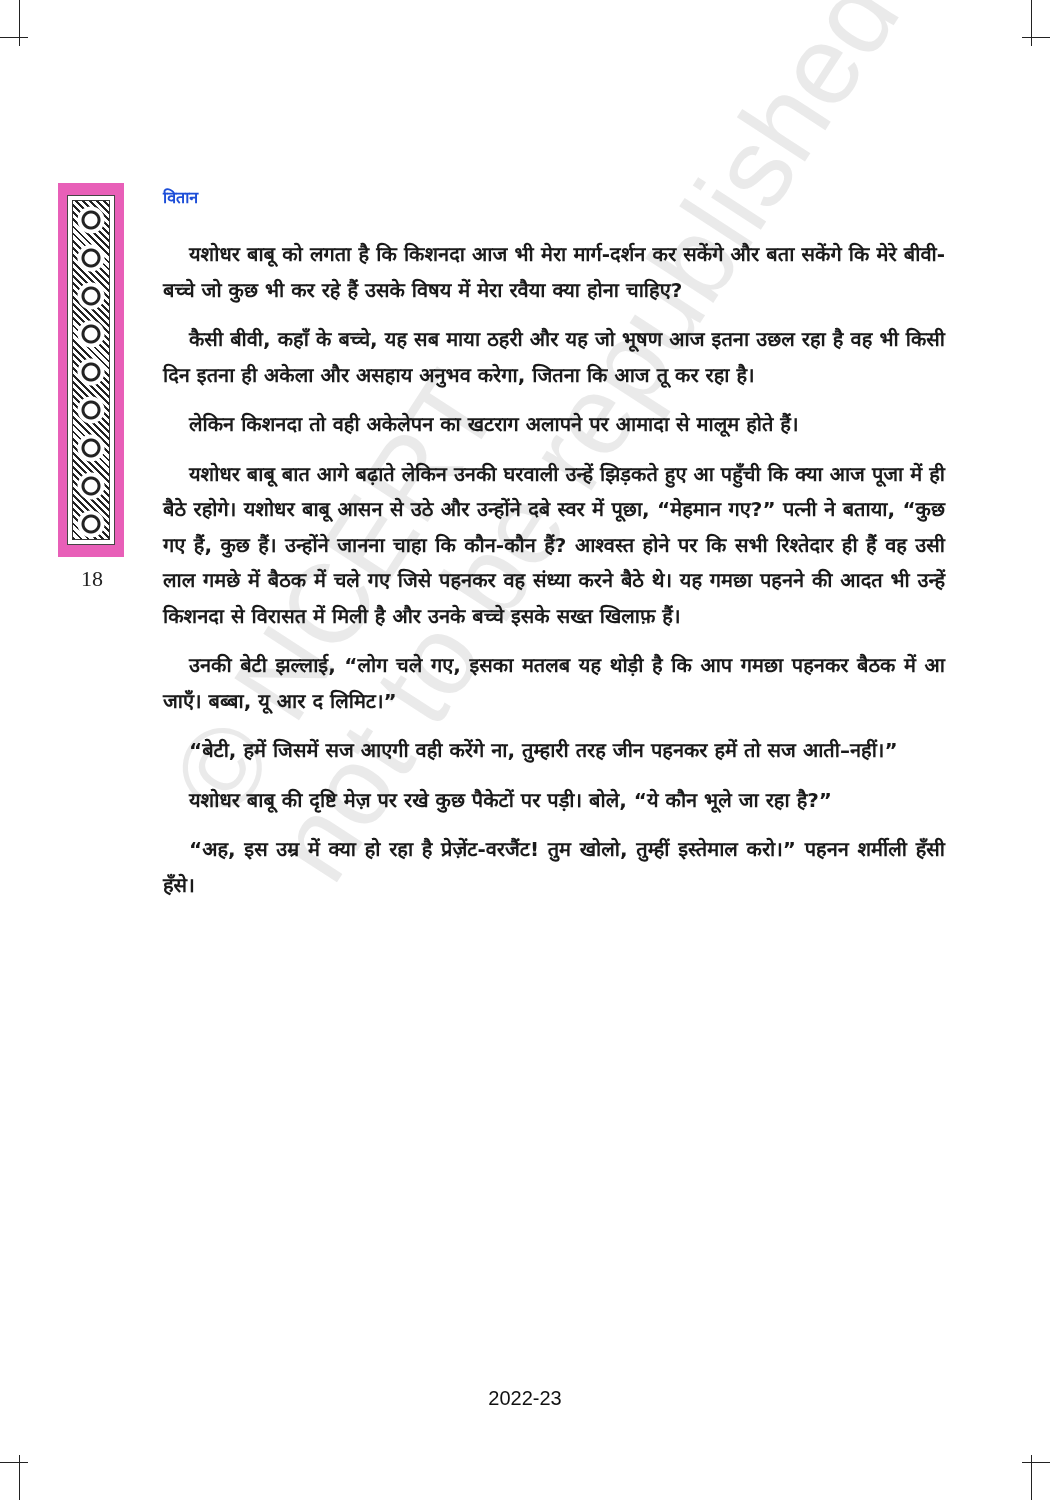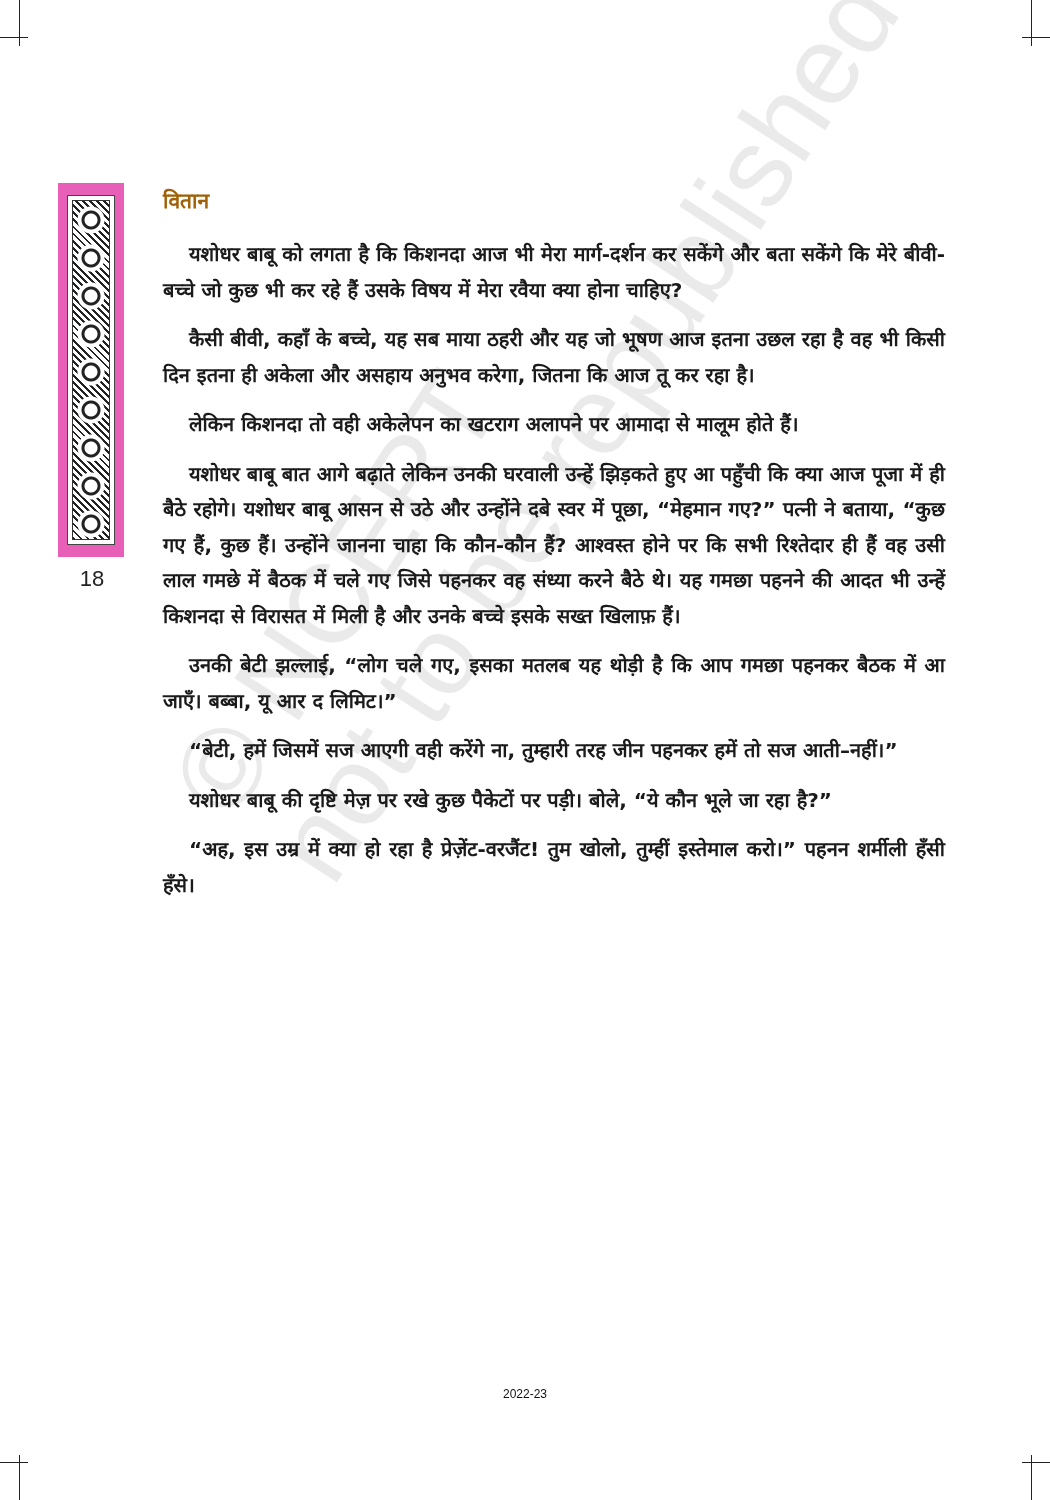--- a/index.html
+++ b/index.html
@@ -4,50 +4,50 @@
 <style>
   html, body { margin: 0; padding: 0; }
   body {
     width: 1050px; height: 1500px; position: relative; overflow: hidden;
     background: #ffffff; color: #1a1a1a;
     font-family: "DejaVu Sans", sans-serif;
   }
   .crop { position: absolute; background: #222; }
   .header-title {
     position: absolute; left: 163px; top: 186px;
-    font-size: 21px; font-weight: bold; color: #a16207;
+    font-size: 16px; font-weight: bold; color: #1d4ed8;
   }
   .sidebar-ornament {
     position: absolute; left: 58px; top: 183px; width: 66px; height: 374px;
     background: #e85fb8; box-sizing: border-box; padding: 12px 9px;
   }
   .ornament-inner {
     width: 100%; height: 100%; background: #fff; box-sizing: border-box; padding: 4px;
     border: 1px solid #444;
   }
   .ornament-pattern {
     width: 100%; height: 100%; box-sizing: border-box; border: 1px solid #333;
     background:
       radial-gradient(circle at 50% 50%, #fff 0 6px, #222 7px 9px, #fff 10px 13px, transparent 14px) 0 0 / 36px 38px,
       repeating-linear-gradient(45deg, #222 0 2px, #fff 2px 5px);
   }
   .page-number {
     position: absolute; left: 60px; top: 566px; width: 64px; text-align: center;
-    font-family: Liberation Sans, sans-serif; font-size: 22px; color: #222;
+    font-family: Liberation Serif, serif; font-size: 22px; color: #222;
   }
   .content {
     position: absolute; left: 163px; top: 237px; width: 782px;
   }
   .para {
     margin: 0 0 14px 0; font-size: 20px; line-height: 35.5px;
     text-align: justify; text-indent: 26px; font-weight: bold;
   }
   .footer-year {
     position: absolute; left: 0; width: 1050px; top: 1387px; text-align: center;
-    font-family: "Liberation Sans", sans-serif; font-size: 12px; color: #111;
+    font-family: "Liberation Sans", sans-serif; font-size: 20px; color: #111;
   }
   .watermark {
     position: absolute; left: 150px; top: 770px; width: 1000px;
     transform: rotate(-57deg); transform-origin: 0 0;
     font-family: "Liberation Sans", sans-serif; font-size: 112px; line-height: 120px;
     color: rgba(160,160,160,0.22); white-space: nowrap; pointer-events: none;
   }
 </style>
 </head>
 <body>

